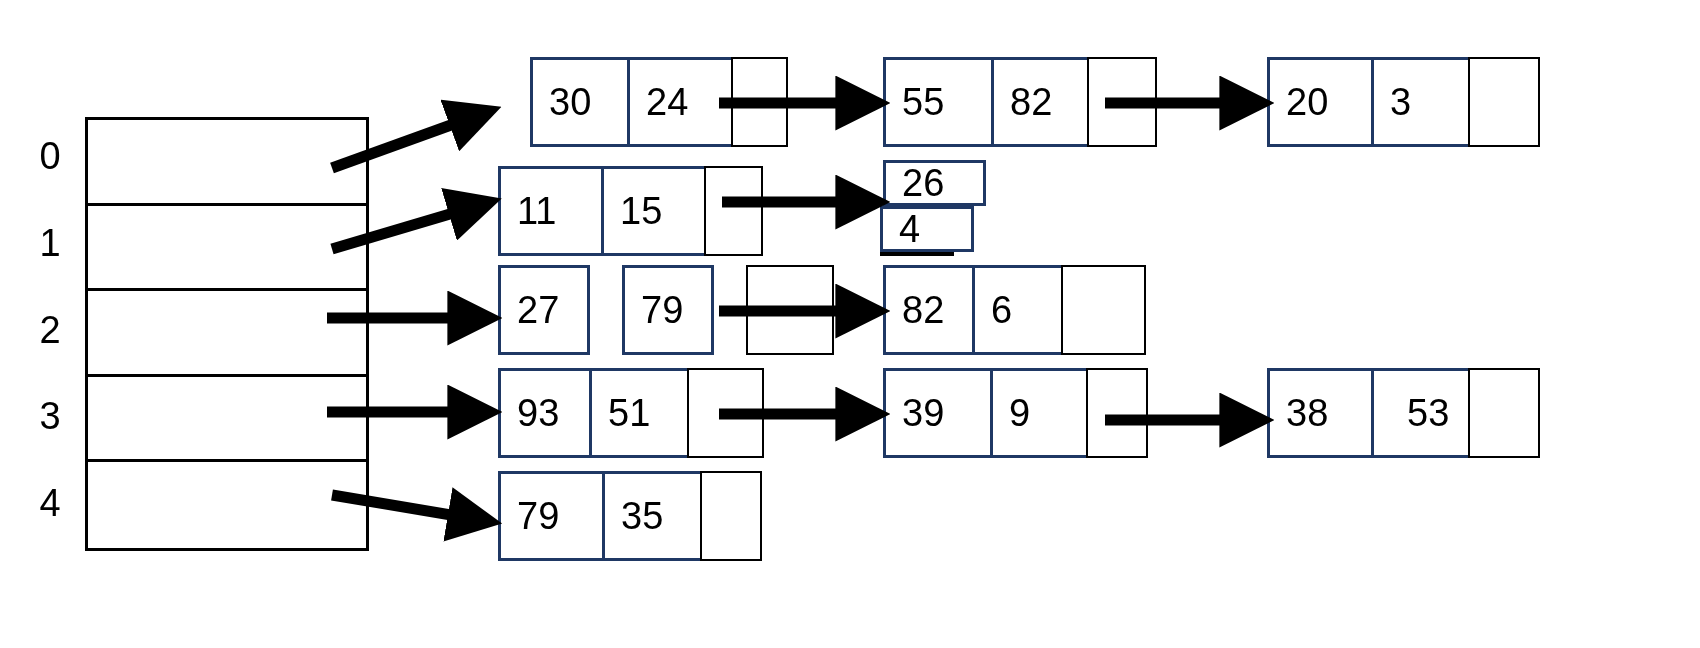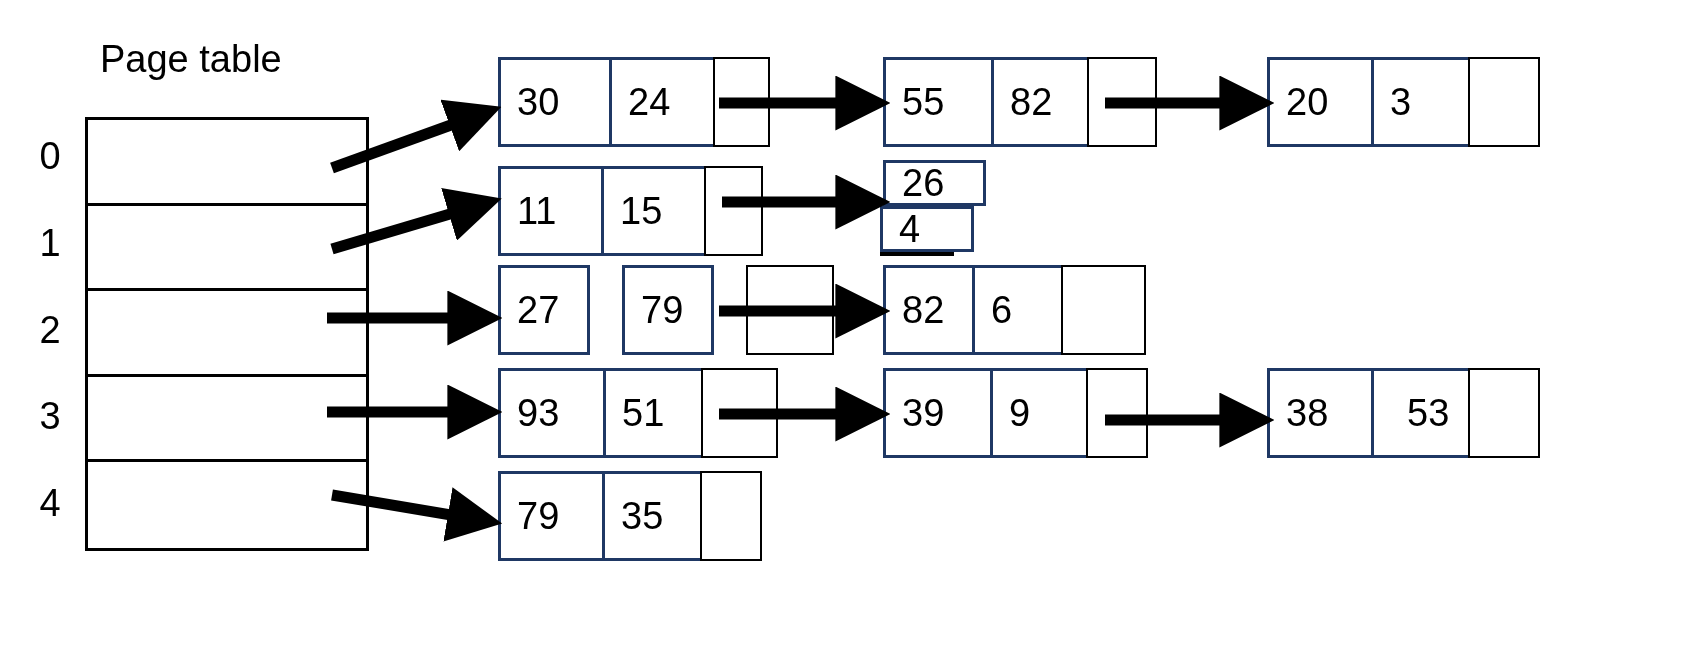--- a/index.html
+++ b/index.html
@@ -96,38 +96,37 @@
     position: absolute;
     pointer-events: none;
   }
   .arrow svg { display: block; overflow: visible; }
 </style>
 </head>
 <body>
 
 <div id="stage">
 
-  <div class="pt-title">Page table</div>
 
   <div class="pt-index" style="top:134px;">0</div>
   <div class="pt-index" style="top:221px;">1</div>
   <div class="pt-index" style="top:308px;">2</div>
   <div class="pt-index" style="top:394px;">3</div>
   <div class="pt-index" style="top:481px;">4</div>
 
   <div class="pt-frame">
     <div class="pt-row"></div>
     <div class="pt-row"></div>
     <div class="pt-row"></div>
     <div class="pt-row"></div>
     <div class="pt-row"></div>
   </div>
 
   <div class="node" style="left:498px; top:57px;">
-    <div class="cell" style="width:114px;">
+    <div class="cell" style="width:100px;margin-left:32px;">
         <span class="val">30</span>
       </div>
     <div class="cell" style="width:107px;">
         <span class="val">24</span>
       </div>
     <div class="cell ptr" style="width:57px;"></div>
   </div>
   <div class="node" style="left:883px; top:57px;">
     <div class="cell" style="width:111px;">
         <span class="val">55</span>
@@ -179,21 +178,21 @@
     <div class="cell" style="width:92px;">
         <span class="val">82</span>
       </div>
     <div class="cell" style="width:92px;">
         <span class="val">6</span>
       </div>
     <div class="cell ptr" style="width:85px;"></div>
   </div>
 
   <div class="node" style="left:498px; top:368px;">
-    <div class="cell" style="width:108px;">
+    <div class="cell" style="width:94px;">
         <span class="val">93</span>
       </div>
     <div class="cell" style="width:101px;">
         <span class="val">51</span>
       </div>
     <div class="cell ptr" style="width:77px;"></div>
   </div>
   <div class="node" style="left:883px; top:368px;justify-content:flex-end;">
     <div class="cell" style="width:110px;">
         <span class="val">39</span>

